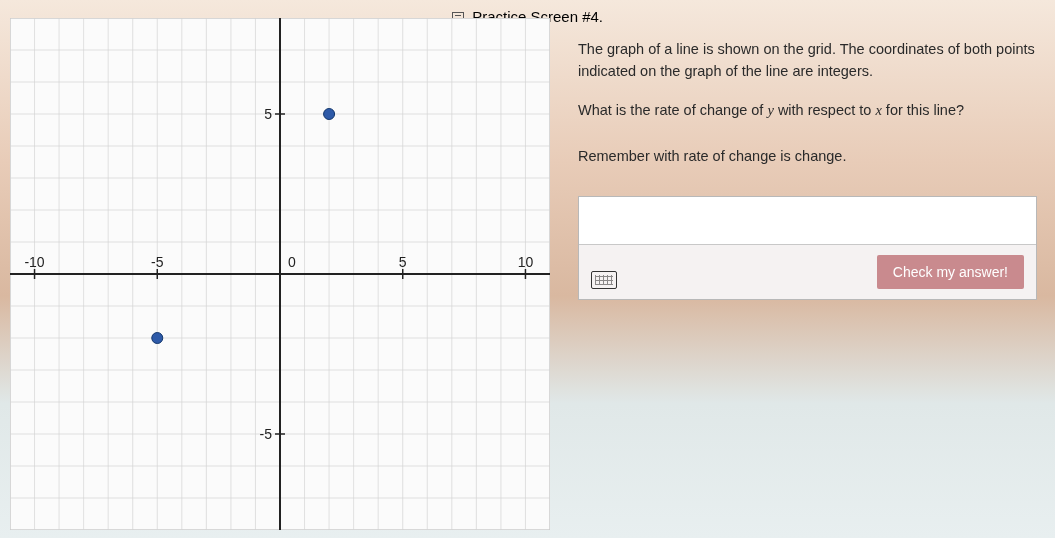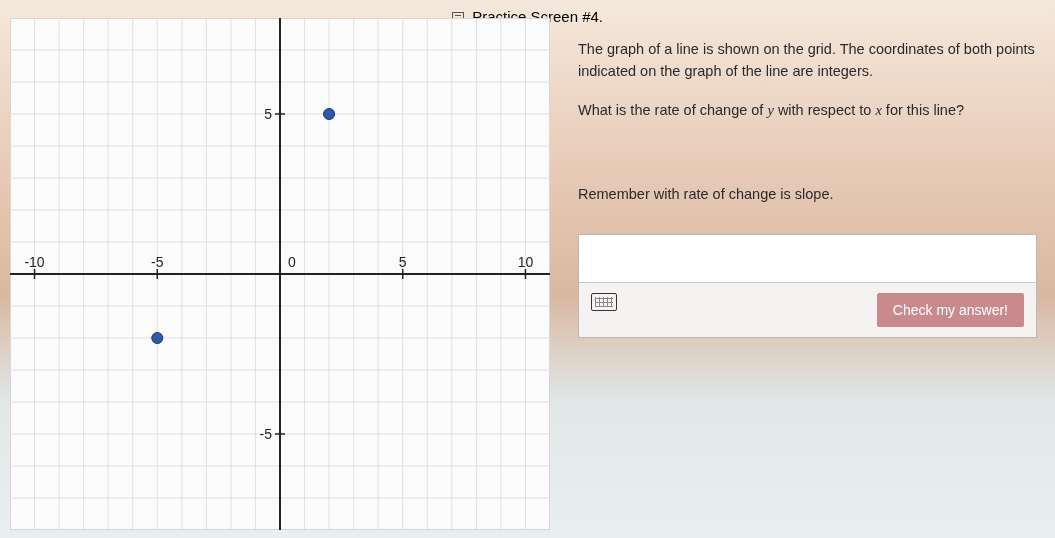--- a/index.html
+++ b/index.html
@@ -57,40 +57,40 @@
     background: #fdfdfd;
   }
   .question-panel {
     flex: 1;
     padding: 20px 18px 0 18px;
     font-size: 14.5px;
     color: #2a2a2a;
     line-height: 1.55;
   }
   .q-p1 { margin-bottom: 16px; }
-  .q-p2 { margin-bottom: 62px; }
+  .q-p2 { margin-bottom: 24px; }
   .q-p3 { margin-bottom: 28px; }
   .answer-area {
     border: 1px solid #b8b8b8;
     background: rgba(255,255,255,0.6);
     margin-top: 10px;
   }
   .answer-input {
     width: 100%;
     height: 48px;
     border: none;
     border-bottom: 1px solid #c8c8c8;
     background: #fff;
     padding: 8px 10px;
     font-size: 15px;
     outline: none;
   }
   .answer-bar {
     display: flex;
-    align-items: flex-start;
+    align-items: flex-end;
     justify-content: space-between;
     padding: 10px 12px;
     background: #f5f2f2;
   }
   .kb-icon {
     width: 26px;
     height: 18px;
     border: 1.5px solid #333;
     border-radius: 2px;
     position: relative;
@@ -189,21 +189,21 @@
         <circle cx="319.0909090909091" cy="96" r="5.5" fill="#2e5aa8" stroke="#14386e" stroke-width="1"></circle>
       </svg>
   </div>
 
   <div class="question-panel">
     <p class="q-p1">The graph of a line is shown on the grid. The coordinates of both points indicated on the graph of the line are integers.</p>
     <p class="q-p2">
       <span>What is the rate of change of </span><span class="it">y</span><span> with respect to </span><span class="it">x</span><span> for this line?</span>
     </p>
     <p class="q-p3">
-      <span>Remember with </span><span class="bold">rate of change</span><span> is </span><span class="bold">slope</span><span>.</span>
+      <span>Remember with </span><span class="bold">rate of change</span><span> is </span><span class="bold">change</span><span>.</span>
     </p>
 
     <div class="answer-area">
       <input class="answer-input" type="text" value="" style="">
       <div class="answer-bar">
         <span class="kb-icon"></span>
         <button class="check-btn">Check my answer!</button>
       </div>
     </div>
   </div>

